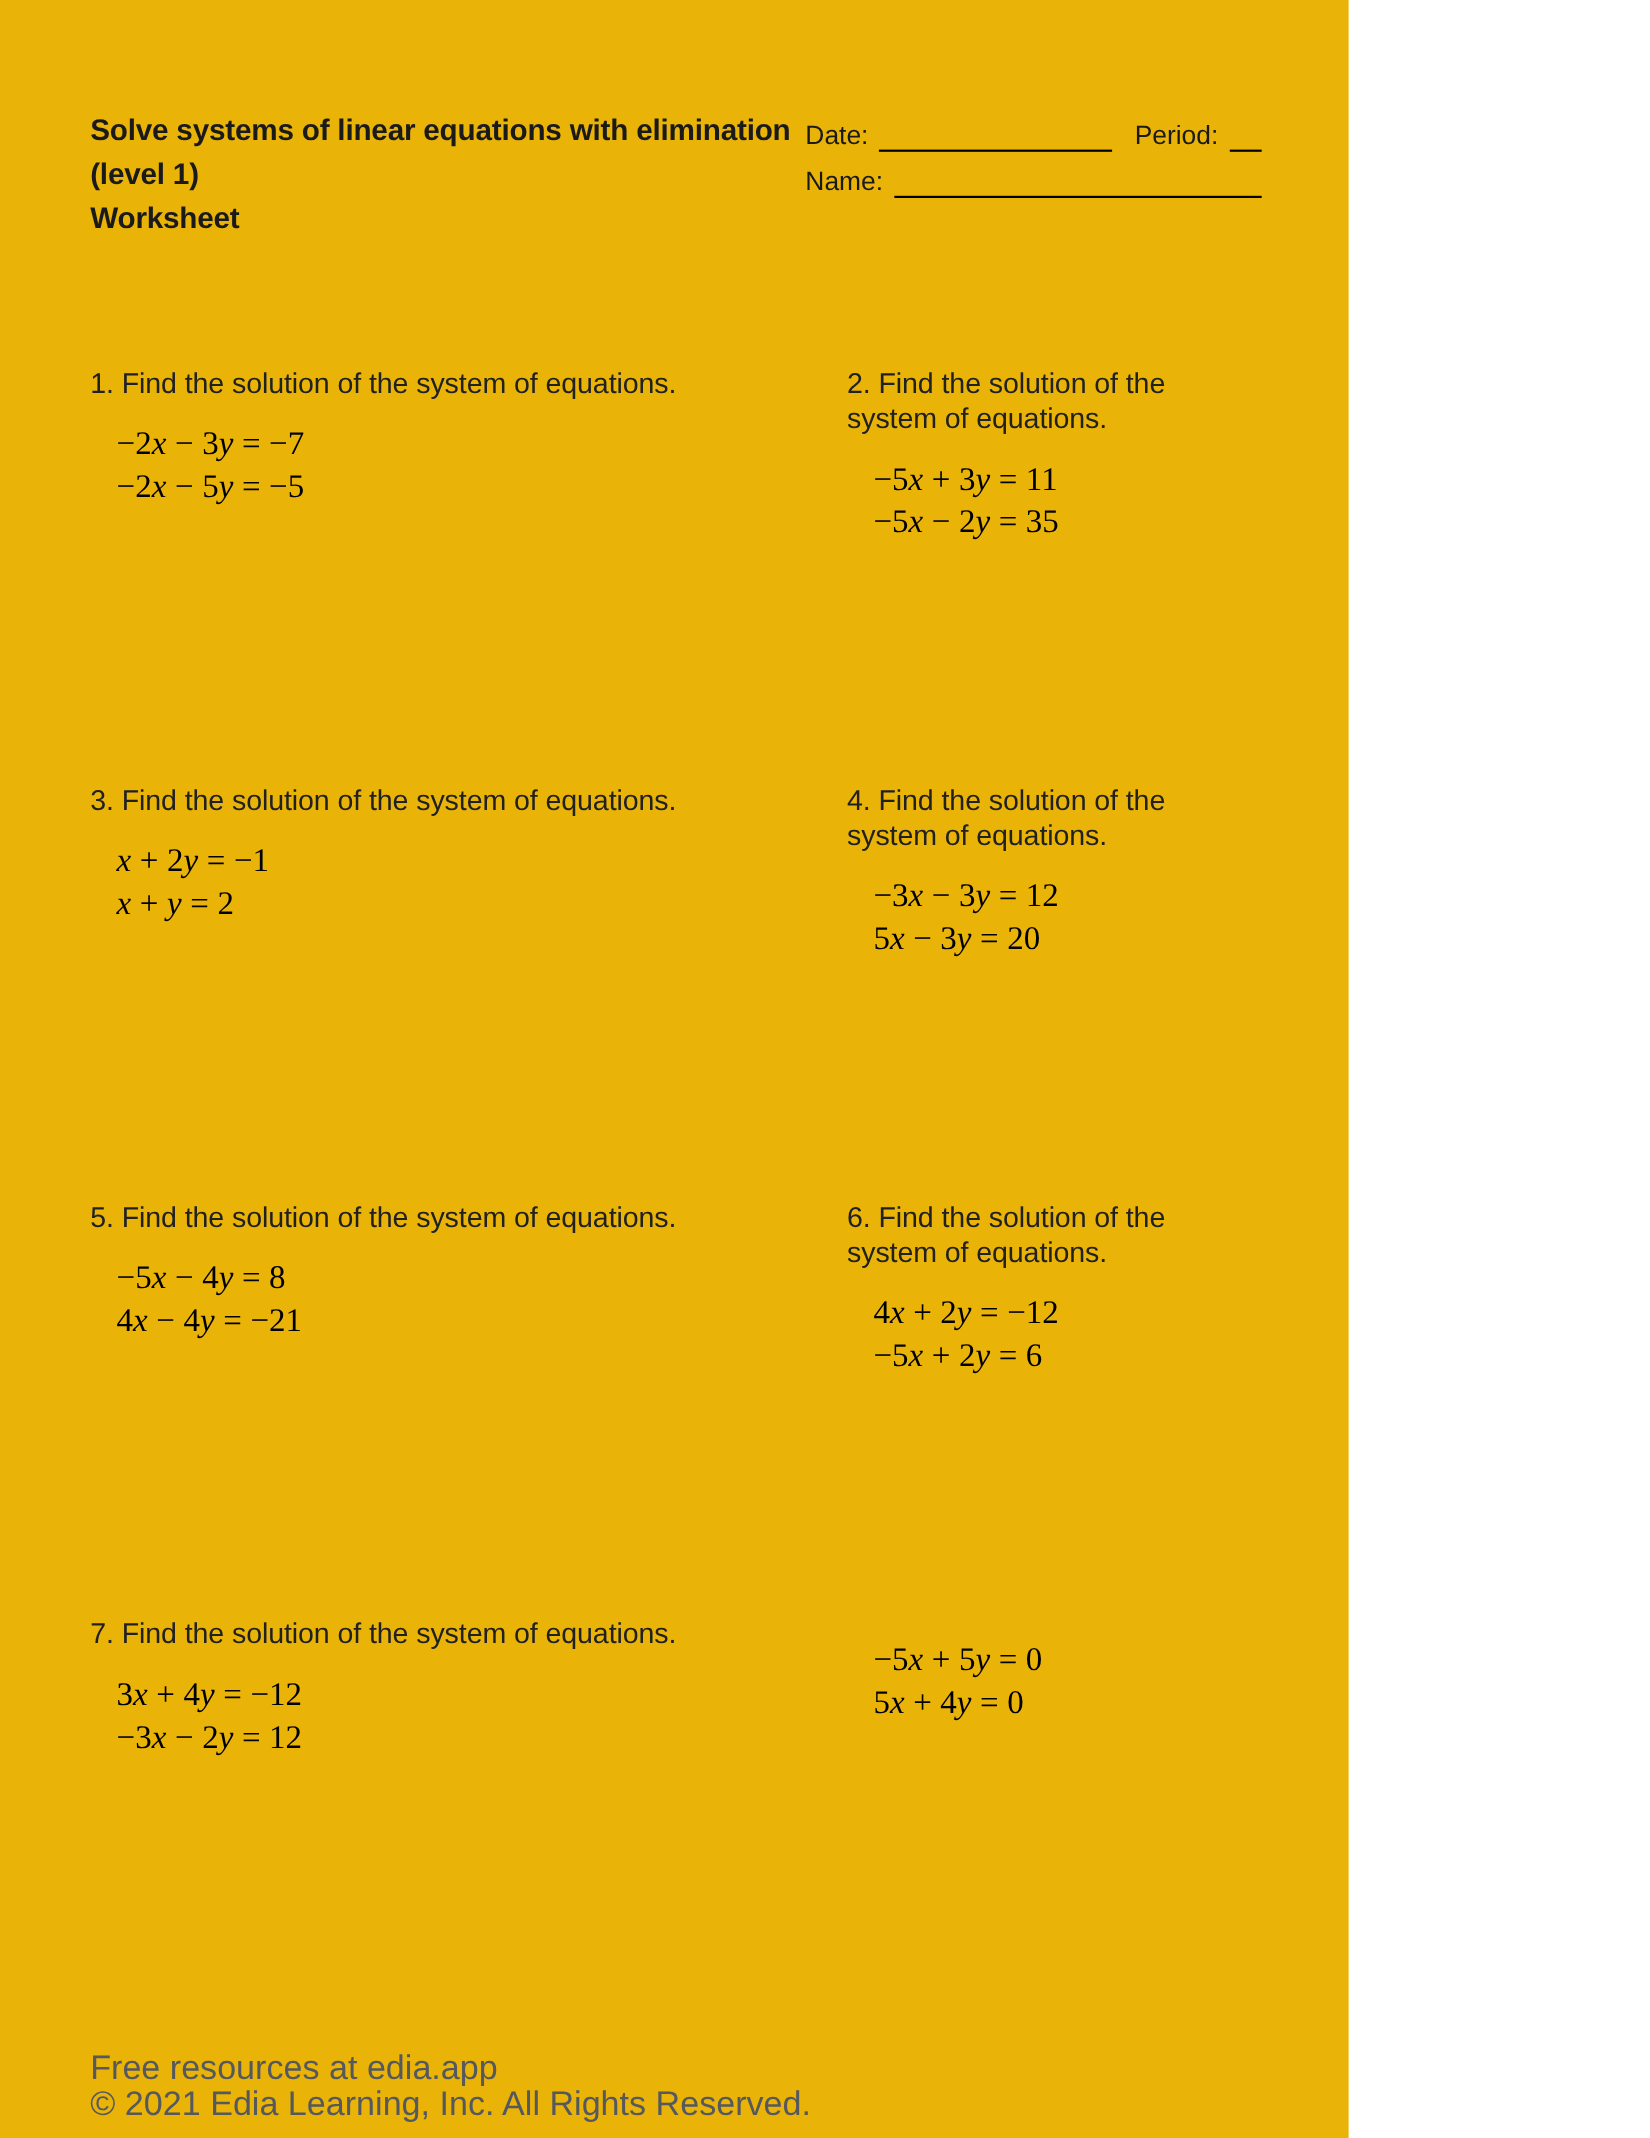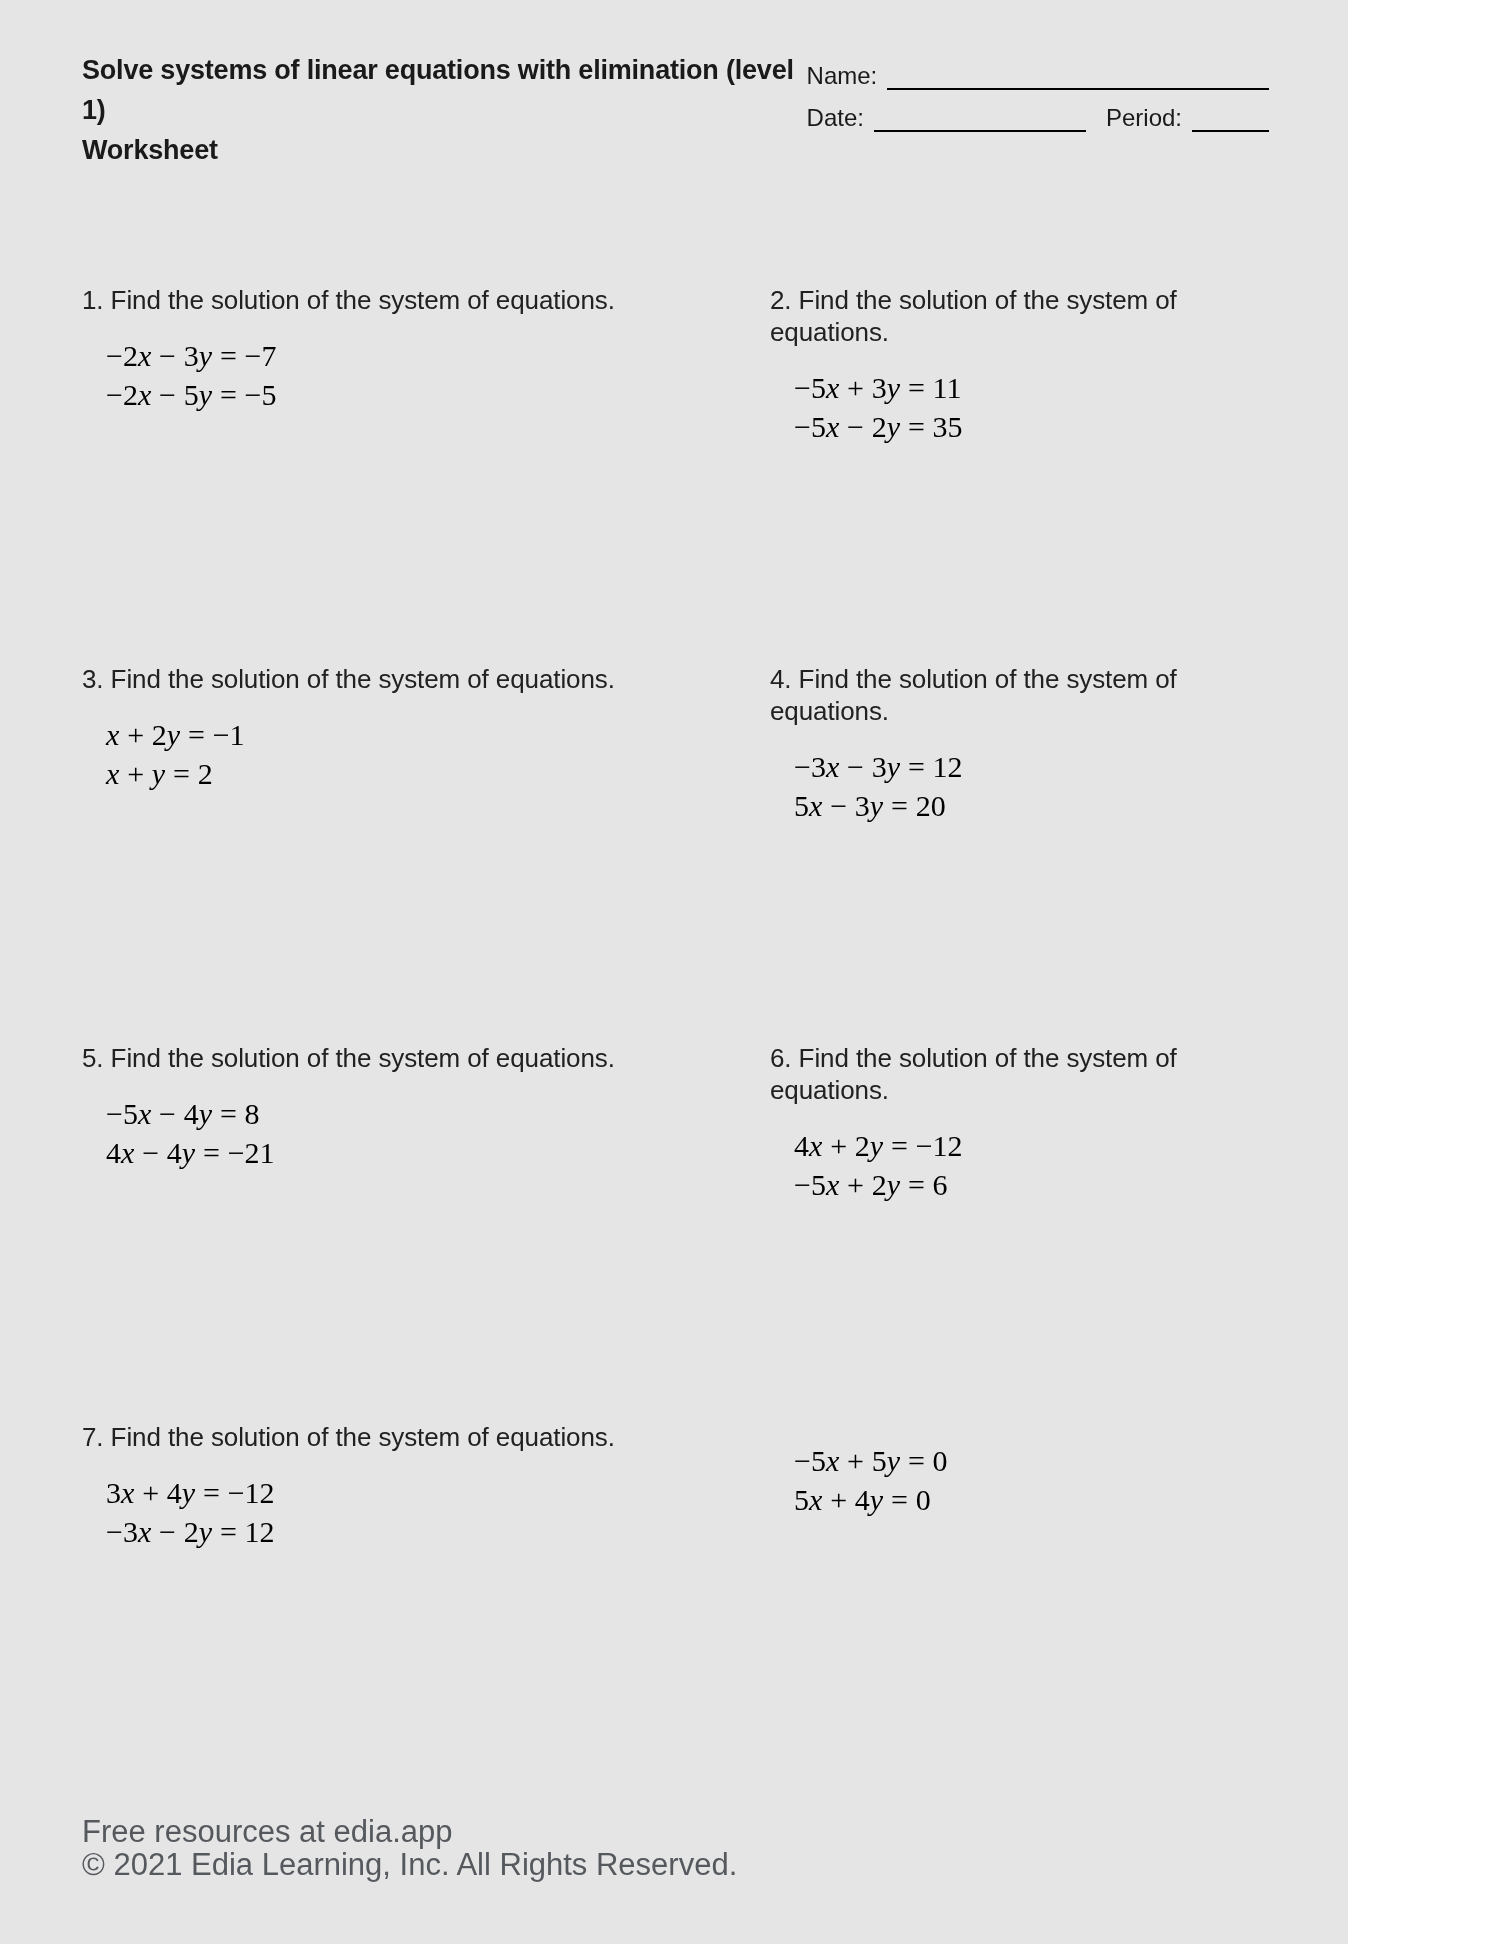--- a/index.html
+++ b/index.html
@@ -1,24 +1,24 @@
 <!DOCTYPE html>
 <html><head>
 <meta charset="utf-8">
 <style>
   * { margin: 0; padding: 0; box-sizing: border-box; }
   html, body { background: #ffffff; }
   .page {
     position: relative;
-    width: 1348px;
+    width: 1226px;
     height: 1944px;
-    background: #e5e5e5;
+    background: #eab308;
     font-family: "Liberation Sans", sans-serif;
     color: #1f1f1f;
-    padding: 50px 79px 79px 82px;
+    padding: 98px 79px 79px 82px;
     overflow: hidden;
   }
 
   
   .header {
     display: flex;
     justify-content: space-between;
     align-items: flex-start;
   }
   .title-block { max-width: 760px; }
@@ -91,27 +91,27 @@
 
 <div class="page">
 
   <div class="header">
     <div class="title-block">
       <div class="title-line">Solve systems of linear equations with elimination (level 1)</div>
       <div class="title-line">Worksheet</div>
     </div>
     <div class="fields">
       <div class="field-row">
-        <span class="field-label">Name:</span>
+        <span class="field-label">Date:</span>
+        <span class="blank date-line"></span>
+        <span class="field-label period-label">Period:</span>
         <span class="blank grow"></span>
       </div>
       <div class="field-row">
-        <span class="field-label">Date:</span>
-        <span class="blank date-line"></span>
-        <span class="field-label period-label">Period:</span>
+        <span class="field-label">Name:</span>
         <span class="blank grow"></span>
       </div>
     </div>
   </div>
 
   <div class="grid">
 
     <div class="cell">
       <div class="prompt"><span>1.</span> <span>Find the solution of the system of equations.</span></div>
       <div class="equations">

